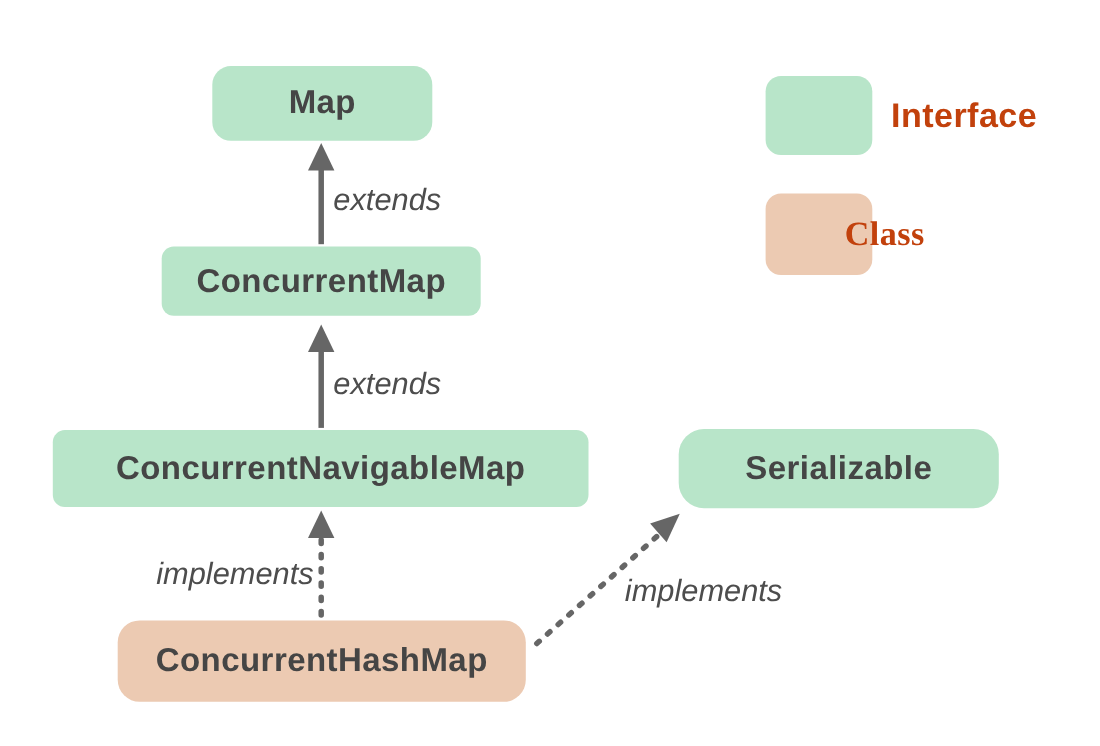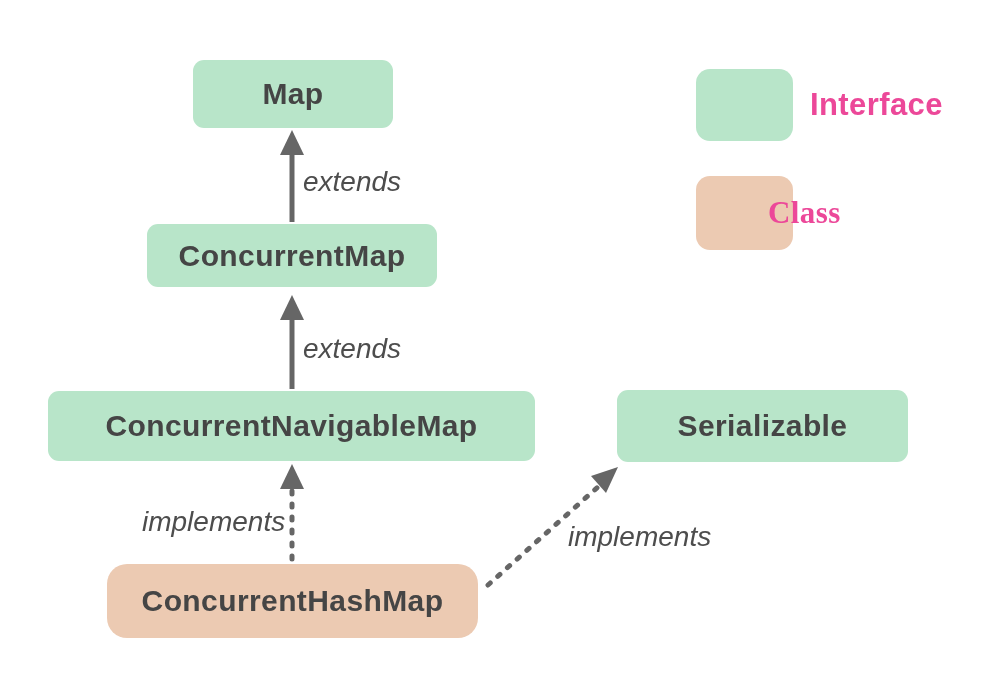--- a/index.html
+++ b/index.html
@@ -27,24 +27,24 @@
     position: absolute;
     display: flex;
     align-items: center;
     justify-content: center;
     border-radius: 11px;
     font-weight: bold;
     font-size: 30px;
     letter-spacing: 0.4px;
     color: #454545;
   }
-  .node-map                      { left: 193px; top: 60px;  width: 200px; height: 68px; }
+  .node-map                      { left: 193px; top: 60px;  width: 200px; height: 68px; border-radius: 17px; }
   .node-concurrent-map           { left: 147px; top: 224px; width: 290px; height: 63px; }
   .node-concurrent-navigable-map { left: 48px;  top: 391px; width: 487px; height: 70px; text-align: right; }
-  .node-serializable             { left: 617px; top: 390px; width: 291px; height: 72px; }
+  .node-serializable             { left: 617px; top: 390px; width: 291px; height: 72px; border-radius: 23px; }
   .node-concurrent-hash-map      { left: 107px; top: 564px; width: 371px; height: 74px; border-radius: 20px; }
   .edge-label {
     position: absolute;
     font-style: italic;
     font-size: 28px;
     color: #4d4d4d;
     white-space: nowrap;
   }
   .edge-label-extends-1    { left: 303px; top: 166px; }
   .edge-label-extends-2    { left: 303px; top: 333px; }
@@ -56,21 +56,21 @@
   }
   .legend-swatch-interface { left: 696px; top: 69px;  width: 97px; height: 72px; }
   .legend-swatch-class     { left: 696px; top: 176px; width: 97px; height: 74px; }
   .legend-label {
     position: absolute;
     display: flex;
     align-items: center;
     font-weight: bold;
     font-size: 31px;
     letter-spacing: 0.4px;
-    color: #ec4899;
+    color: #c2410c;
   }
   .legend-label-interface { left: 810px; top: 69px;  height: 72px; }
   .legend-label-class     { left: 768px; top: 176px; height: 74px; font-family: Liberation Serif, serif; }
 </style>
 </head>
 <body>
 
 <div class="canvas">
 
   <svg class="edges-svg" viewBox="0 0 1000 678" xmlns="http://www.w3.org/2000/svg">

